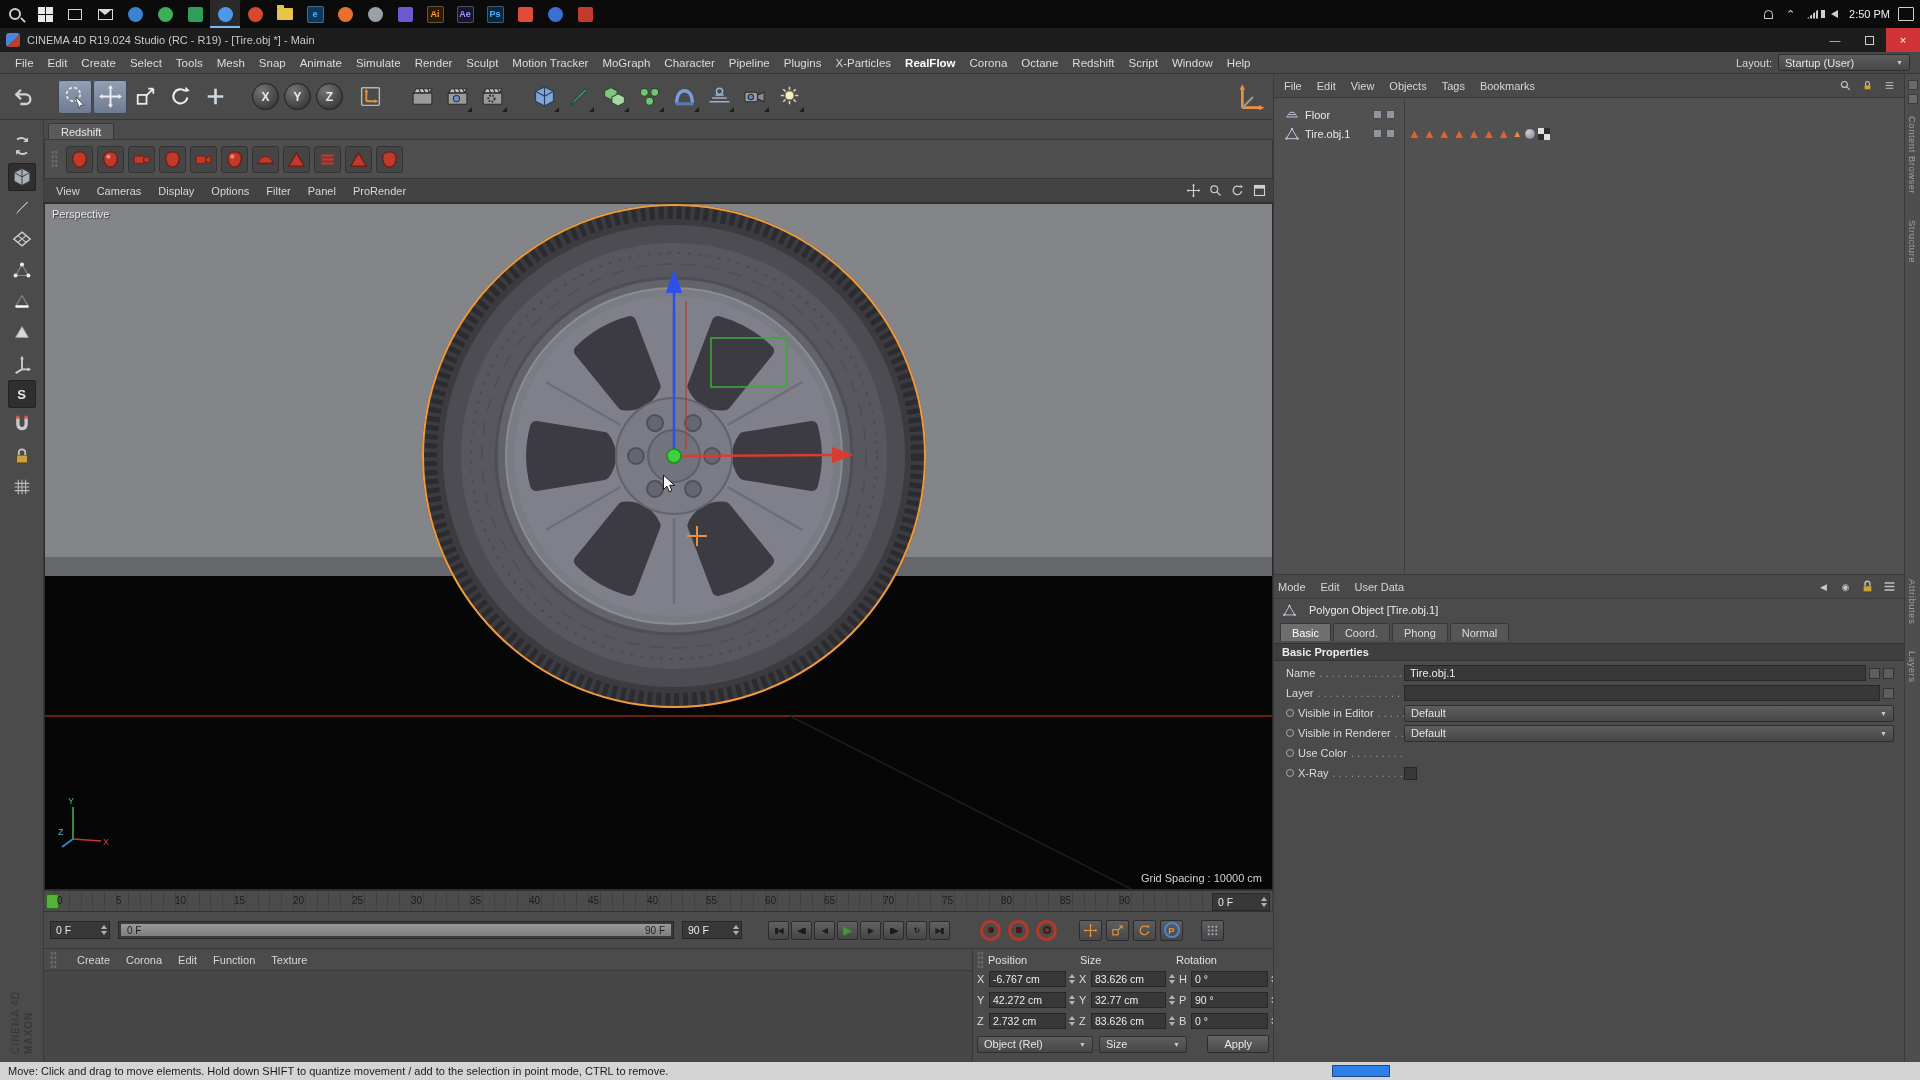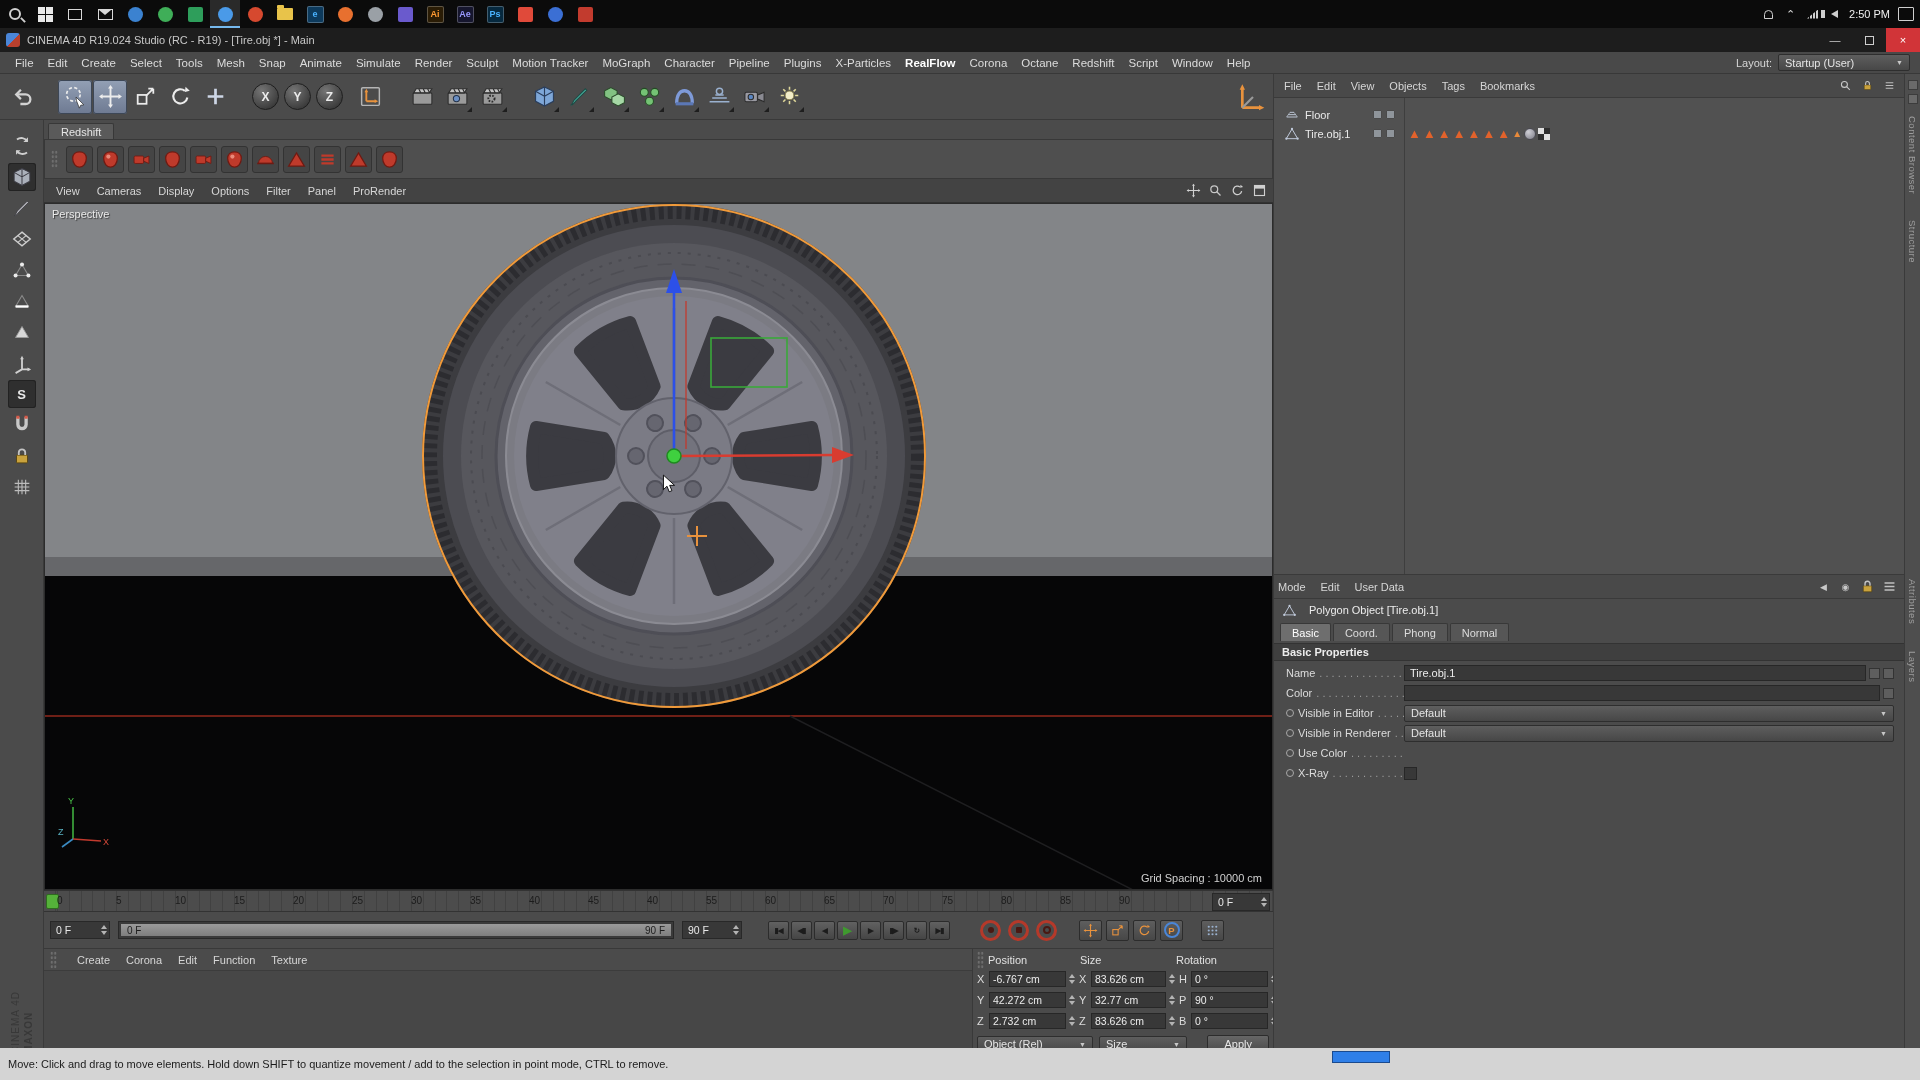--- a/index.html
+++ b/index.html
@@ -184,21 +184,21 @@
   .mini-sq{width:11px;height:11px;background:#5e5e5e;border:1px solid #333;margin-left:3px;}
   .swatch{width:46px;height:11px;background:#8f8f8f;border:1px solid #2c2c2c;margin-left:2px;}
   .chk{width:13px;height:13px;background:#383838;border:1px solid #272727;}
 
   
   .far-strip{width:16px;background:#4e4e4e;border-left:1px solid #3a3a3a;position:relative;}
   .fs-ico{position:absolute;left:3px;width:10px;height:10px;background:#6a6a6a;border:1px solid #3c3c3c;}
   .vlabel{position:absolute;left:2px;writing-mode:vertical-rl;color:#9e9e9e;font-size:9.5px;letter-spacing:.5px;}
 
   
-  .statusbar{position:absolute;bottom:0;left:0;right:0;height:32px;background:#d4d4d4;color:#1b1b1b;display:flex;align-items:center;padding-left:8px;font-size:11px;z-index:50;}
+  .statusbar{position:absolute;bottom:0;left:0;right:0;height:18px;background:#d4d4d4;color:#1b1b1b;display:flex;align-items:center;padding-left:8px;font-size:11px;z-index:50;}
   .bluechip{position:absolute;left:1332px;top:3px;width:58px;height:12px;background:#2f7fe8;border:1px solid #1a4a8e;}
 </style>
 </head>
 <body>
 
 <div class="screen">
 
   <div class="taskbar">
     <div class="tb-apps" id="taskbarApps">
         <div class="tb-app">
@@ -1112,21 +1112,21 @@
               <div class="am-label">
                 <span>Name</span>
                 <span class="dots"></span>
               </div>
               <div class="am-text">Tire.obj.1</div>
               <span class="mini-sq"></span>
               <span class="mini-sq"></span>
             </div>
             <div class="am-row">
               <div class="am-label">
-                <span>Color</span>
+                <span>Layer</span>
                 <span class="dots"></span>
               </div>
               <div class="am-text"></div>
               <span class="mini-sq"></span>
             </div>
             <div class="am-row">
               <div class="am-label">
                 <i class="adot"></i>
                 <span>Visible in Editor</span>
                 <span class="dots"></span>

